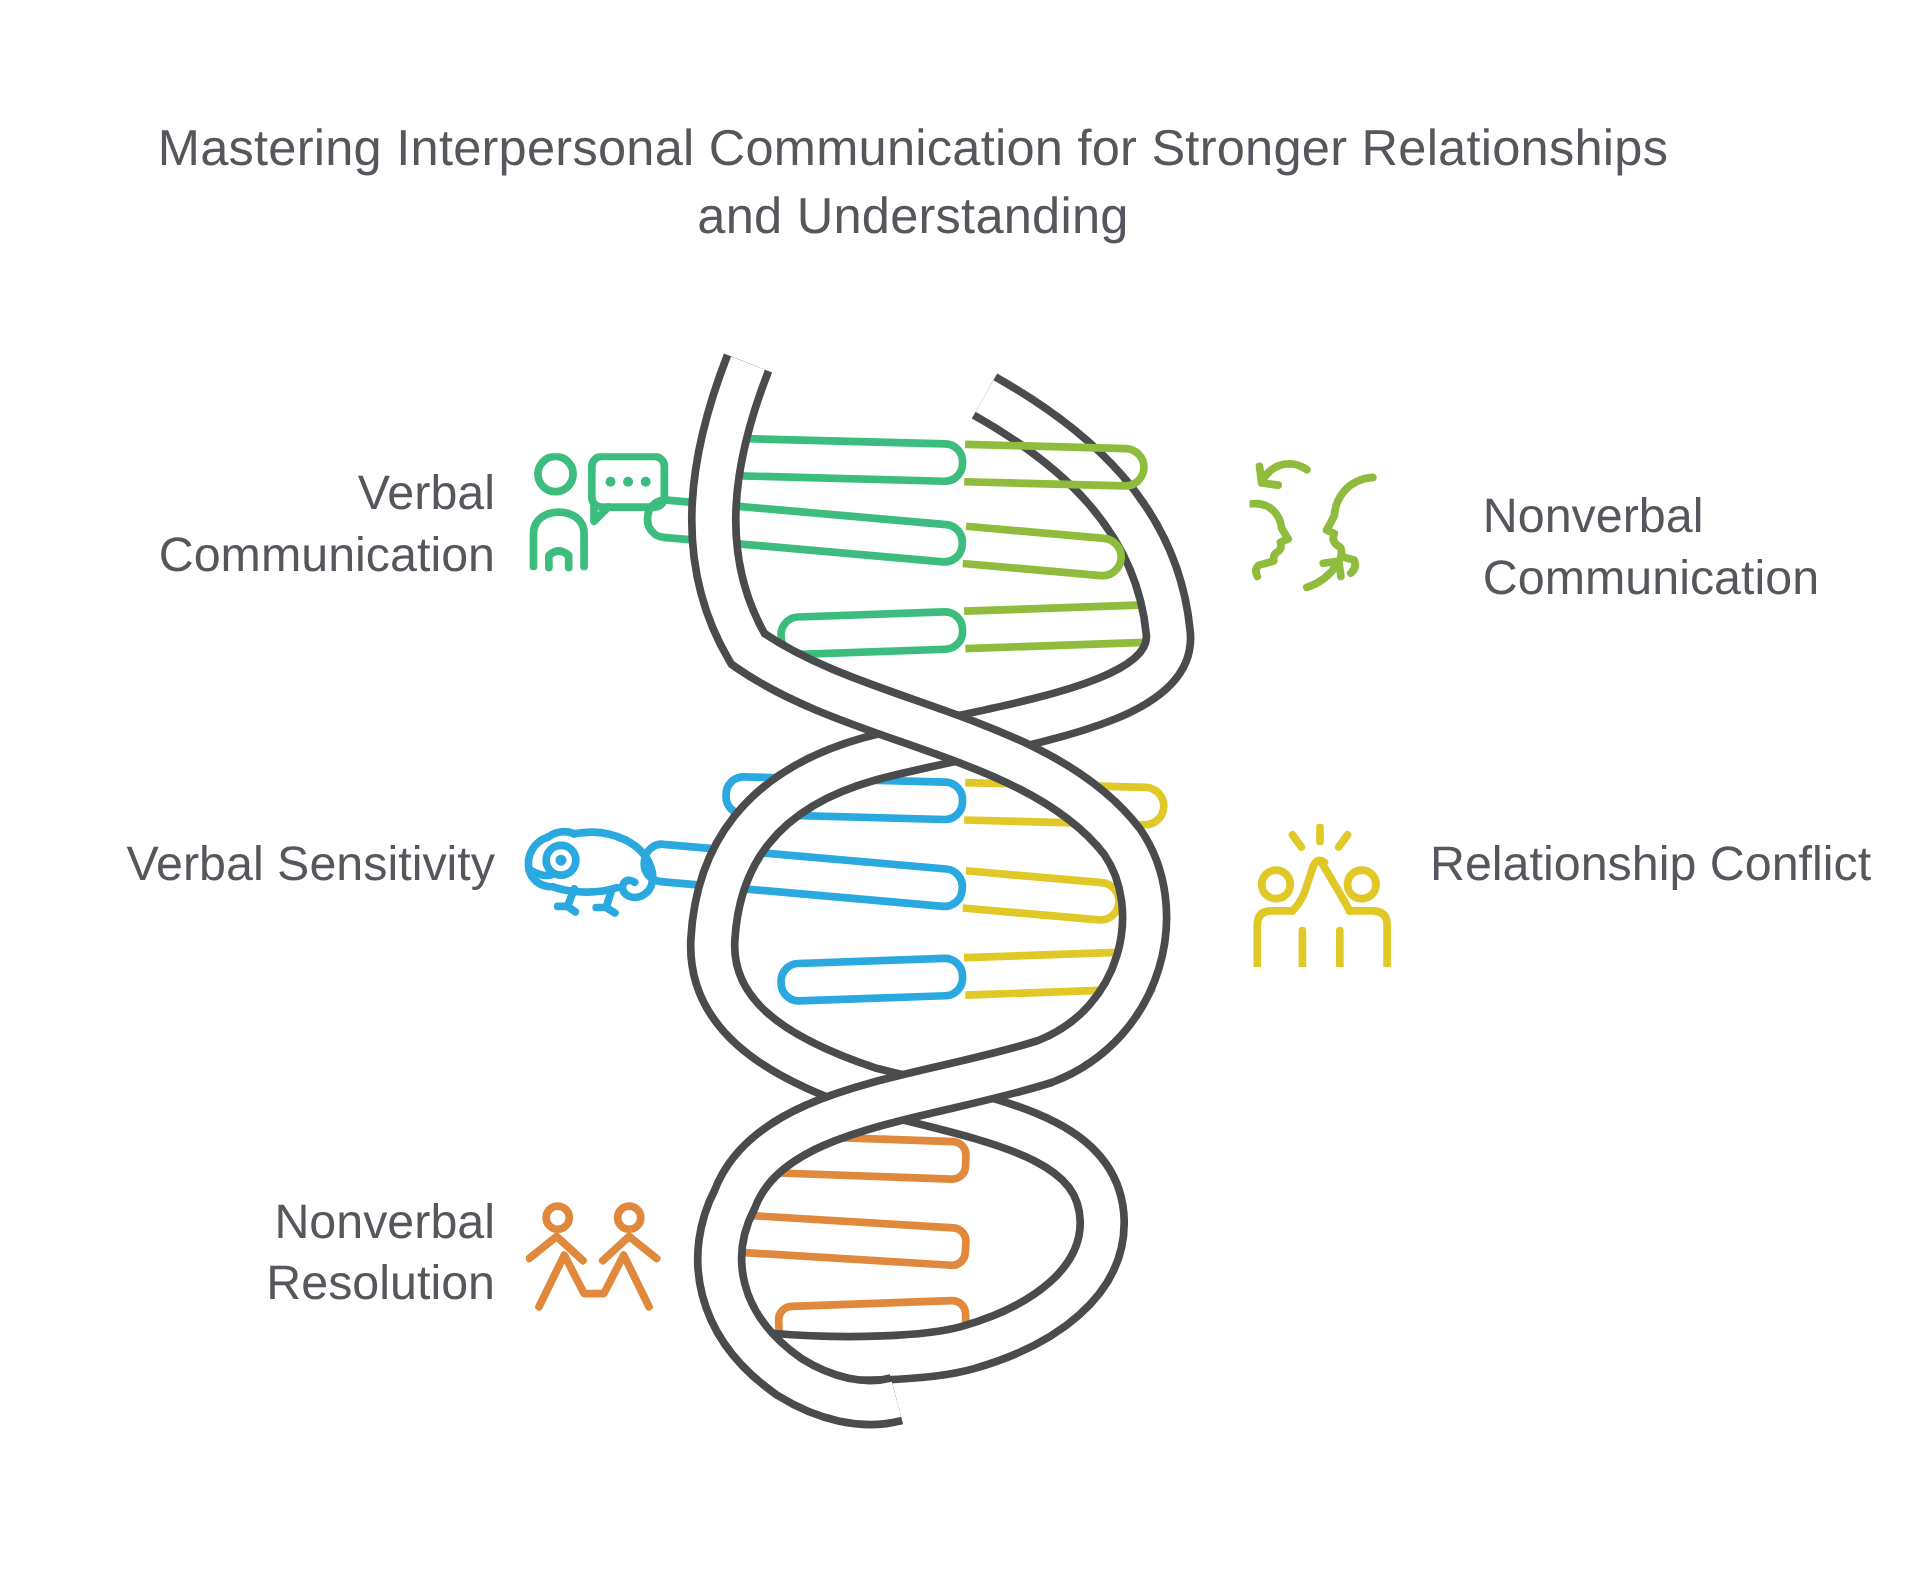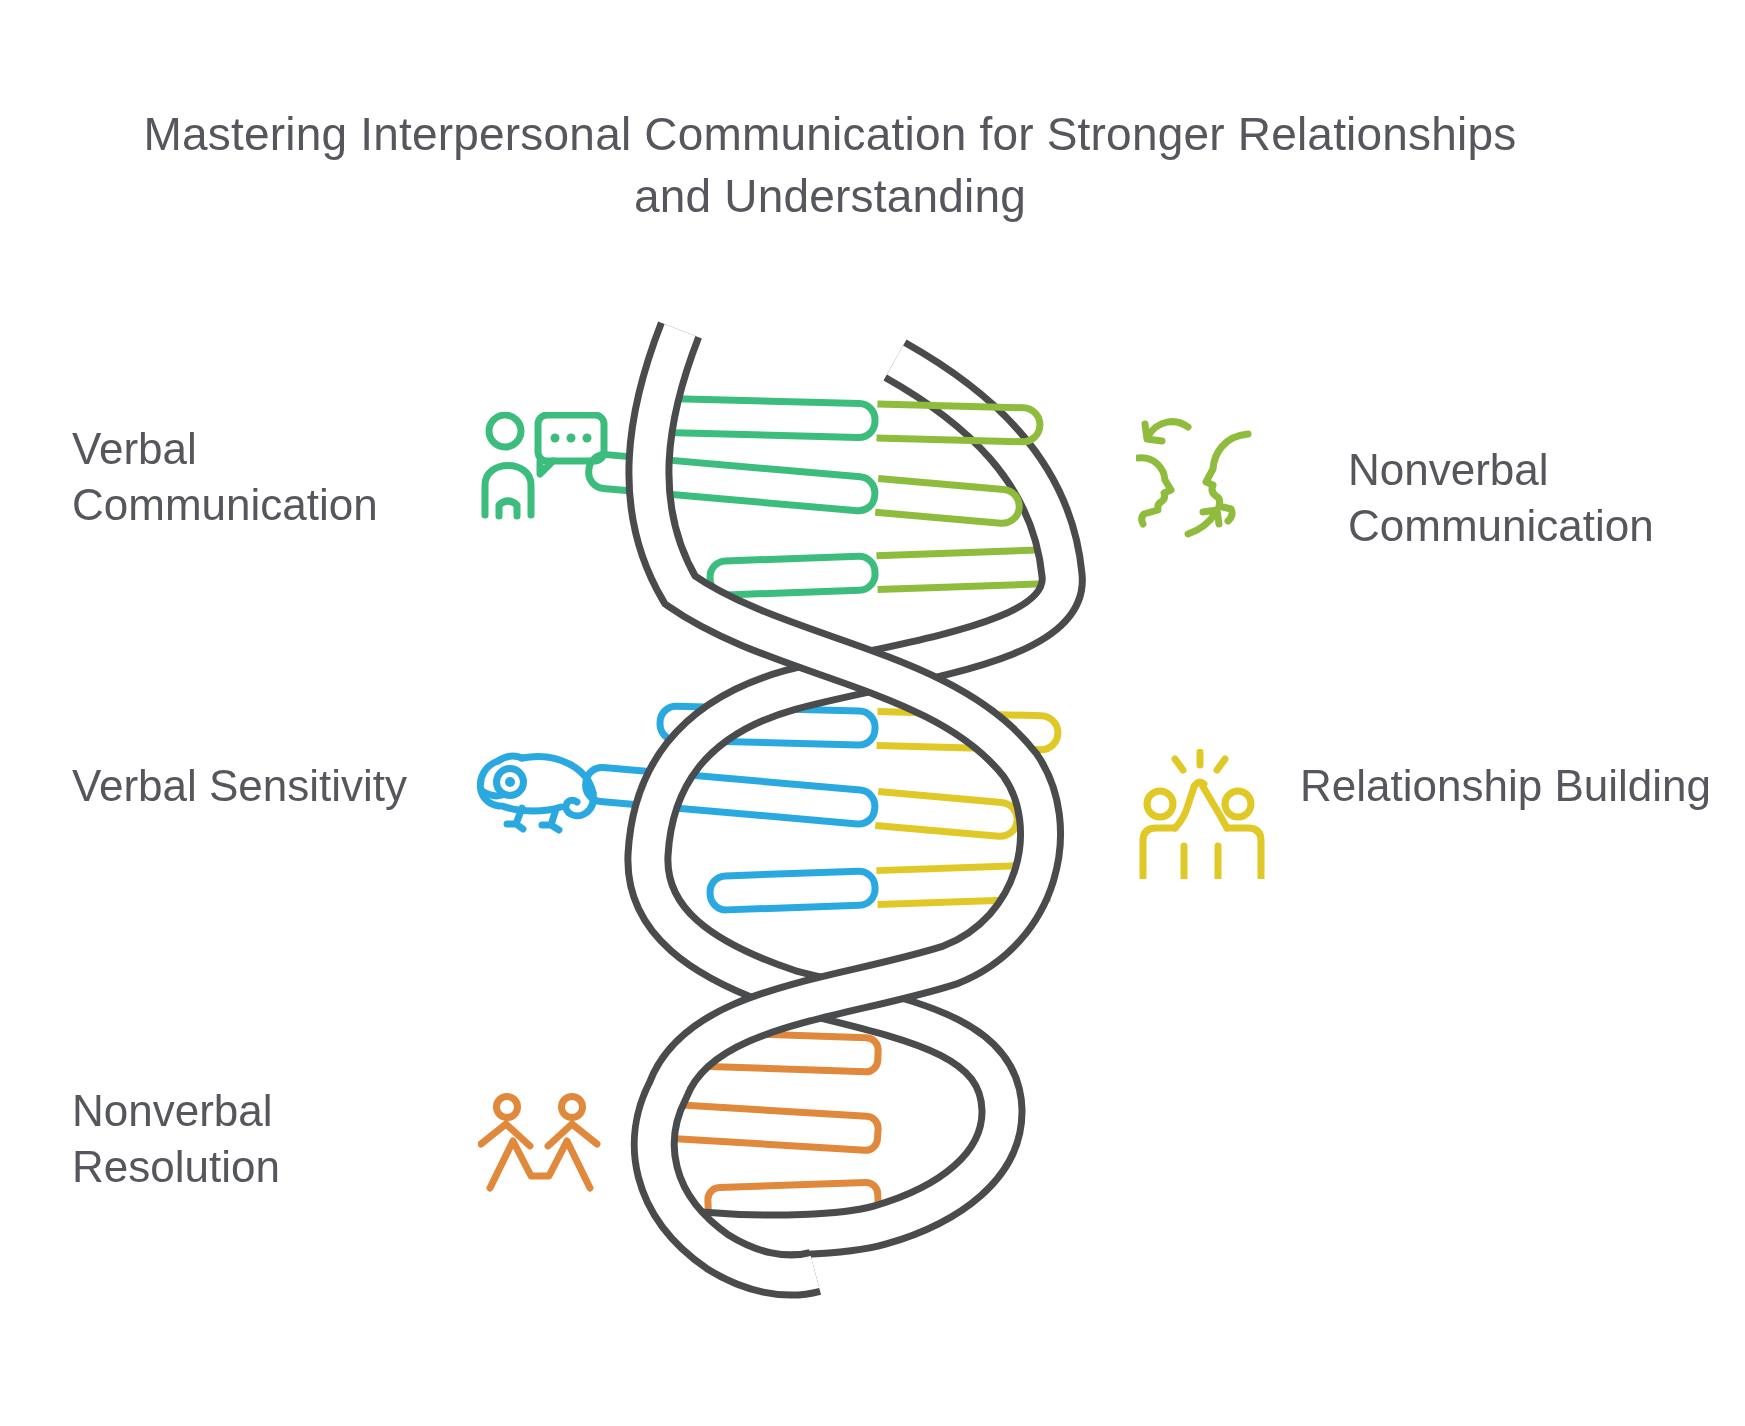--- a/index.html
+++ b/index.html
@@ -9,21 +9,21 @@
   }
   .page-title{
     position:absolute;left:120px;top:104px;width:1380px;
     font-size:46px;line-height:1.34;text-align:center;font-weight:400;
     color:var(--text,#55575c);letter-spacing:0.2px;margin-left:20px;
   }
   .label{
     position:absolute;font-size:44px;line-height:1.28;font-weight:400;
     color:var(--text,#55575c);
   }
-  .label.left{left:72px;width:392px;text-align:left;}
+  .label.left{left:58px;width:392px;text-align:right;}
   .label.right{left:1300px;width:430px;text-align:left;}
   .icon-box{position:absolute;}
   
   .sk{fill:none;stroke-width:7px;stroke-linecap:round;stroke-linejoin:round;}
   .sk-green{stroke:var(--green);}   .fl-green{fill:var(--green);stroke:none;}
   .sk-olive{stroke:var(--olive);}
   .sk-blue{stroke:var(--blue);}     .fl-blue{fill:var(--blue);stroke:none;}
   .sk-yellow{stroke:var(--yellow);}
   .sk-orange{stroke:var(--orange);}
   
@@ -155,21 +155,21 @@
       <circle class="sk sk-yellow" cx="23" cy="55" r="13"></circle>
       <circle class="sk sk-yellow" cx="101" cy="55" r="13"></circle>
       <path class="sk sk-yellow" d="M 6,129 V 92 Q 6,79 19,79 H 38 M 47,129 V 97"></path>
       <path class="sk sk-yellow" d="M 38,79 Q 45,72 49,62 L 57,38"></path>
       <path class="sk sk-yellow" d="M 124,129 V 92 Q 124,79 111,79 H 90 M 81,129 V 97"></path>
       <path class="sk sk-yellow" d="M 90,79 Q 84,68 78,58 L 65,36"></path>
       <path class="sk sk-yellow" d="M 57,38 Q 61,30 67,35"></path>
     </svg>
   </div>
 
-  <div class="label right" style="top:758px;">Relationship Building</div>
+  <div class="label right" style="top:758px;">Relationship Conflict</div>
 
   <div class="label left" style="top:1083px;">Nonverbal Resolution</div>
 
   <div class="icon-box" style="left:478px;top:1091px;">
     <svg width="125" height="102" viewBox="0 0 125 102">
       <circle class="sk sk-orange" cx="29" cy="16" r="10.5"></circle>
       <circle class="sk sk-orange" cx="94" cy="16" r="10.5"></circle>
       <path class="sk sk-orange" d="M 3,53 L 28,33 L 52,55"></path>
       <path class="sk sk-orange" d="M 70,55 L 94,33 L 119,53"></path>
       <path class="sk sk-orange" d="M 12,97 L 35,50 L 53,85 L 71,85 L 89,50 L 112,97"></path>

